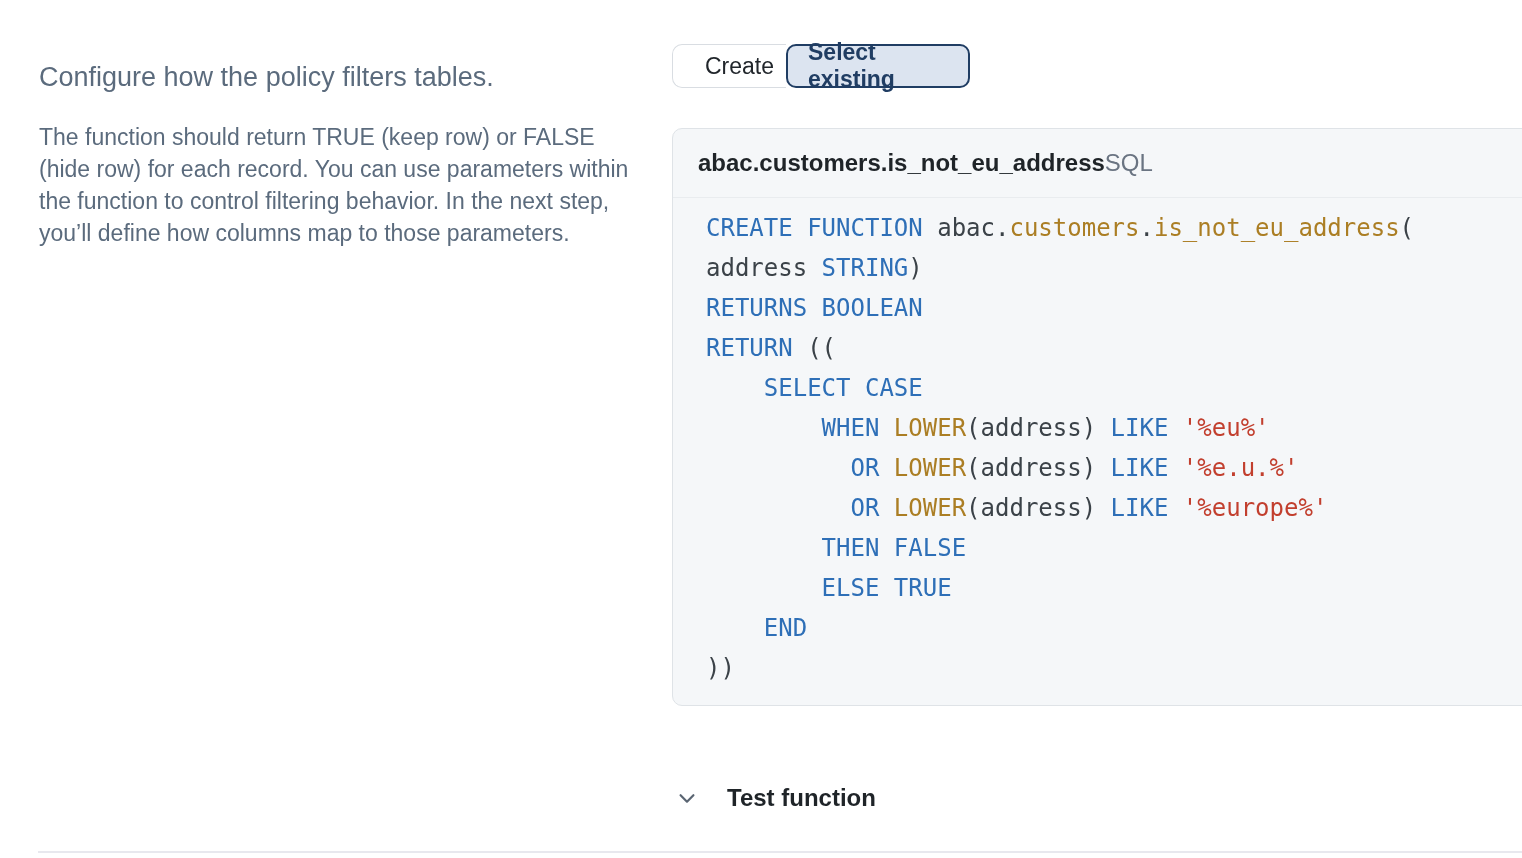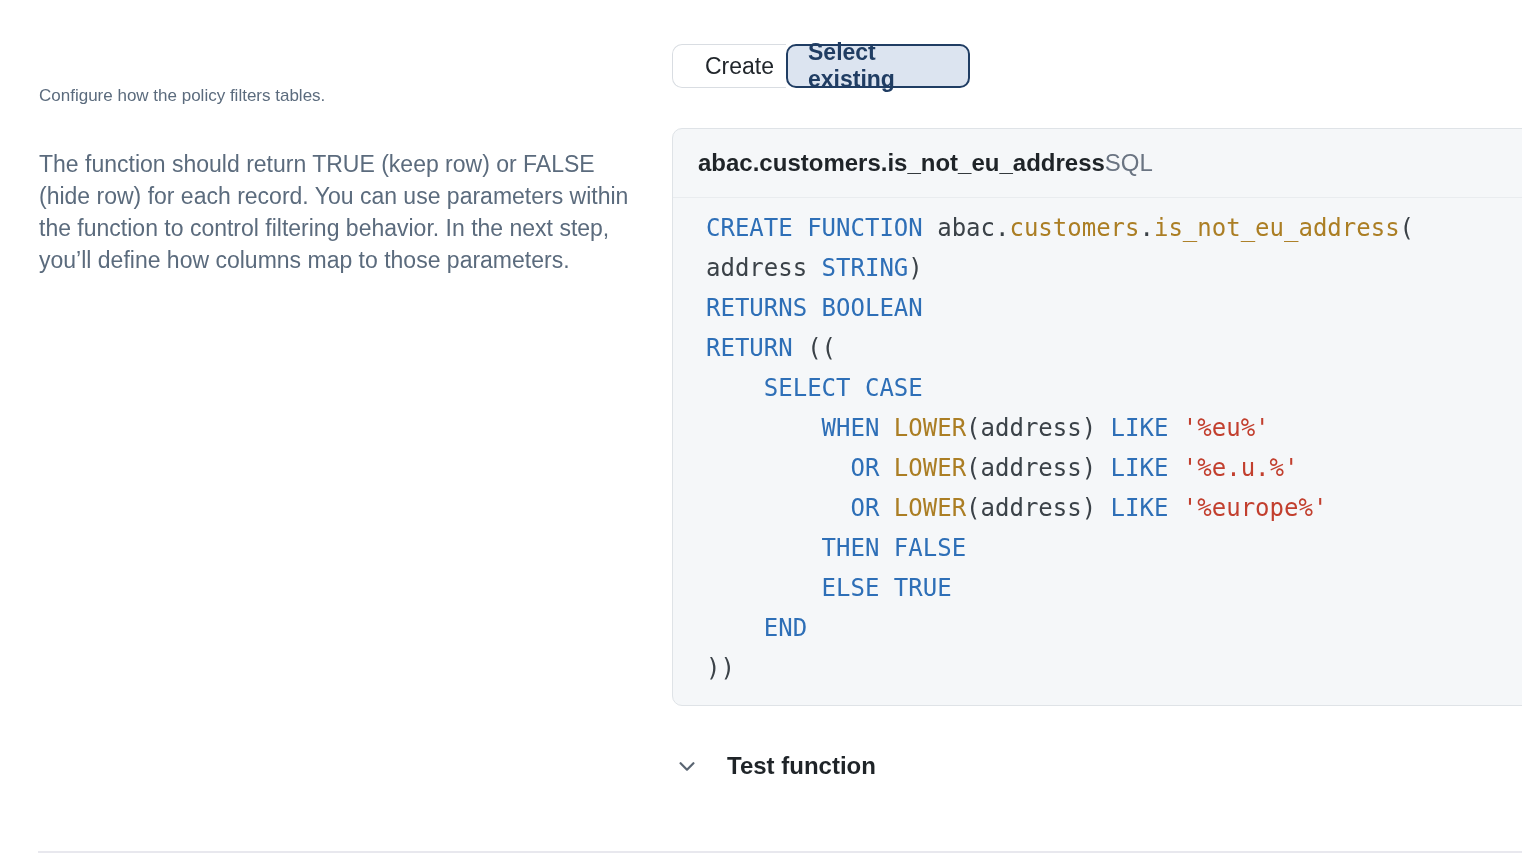--- a/index.html
+++ b/index.html
@@ -18,27 +18,27 @@
     width: 604px;
   }
   .page-title {
     font-size: 38px;
     font-weight: 700;
     color: #1f2428;
     letter-spacing: -0.5px;
     line-height: 44px;
   }
   .page-subtitle {
-    margin-top: 44px;
-    font-size: 17px;
+    margin-top: 25px;
+    font-size: 27px;
     line-height: 32px;
     color: #5b6b7d;
   }
   .page-description {
-    margin-top: 36px;
+    margin-top: 28px;
     font-size: 23px;
     line-height: 32px;
     color: #5b6b7d;
   }
 
   
   .segmented {
     position: absolute;
     left: 672px; top: 44px;
     height: 44px;
@@ -105,21 +105,21 @@
   }
   .code-line { white-space: pre; }
   .tok-k { color: var(--code-keyword, #2e6fb7); }
   .tok-f { color: var(--code-function, #ab7e24); }
   .tok-s { color: var(--code-string, #c23f2e); }
   .tok-p { color: var(--code-plain, #3b4248); }
 
   
   .test-row {
     position: absolute;
-    left: 676px; top: 752px;
+    left: 676px; top: 784px;
     display: flex;
     align-items: center;
     cursor: pointer;
   }
   .chevron {
     width: 22px; height: 22px;
     color: #5a6572;
     flex: 0 0 auto;
   }
   .test-label {

